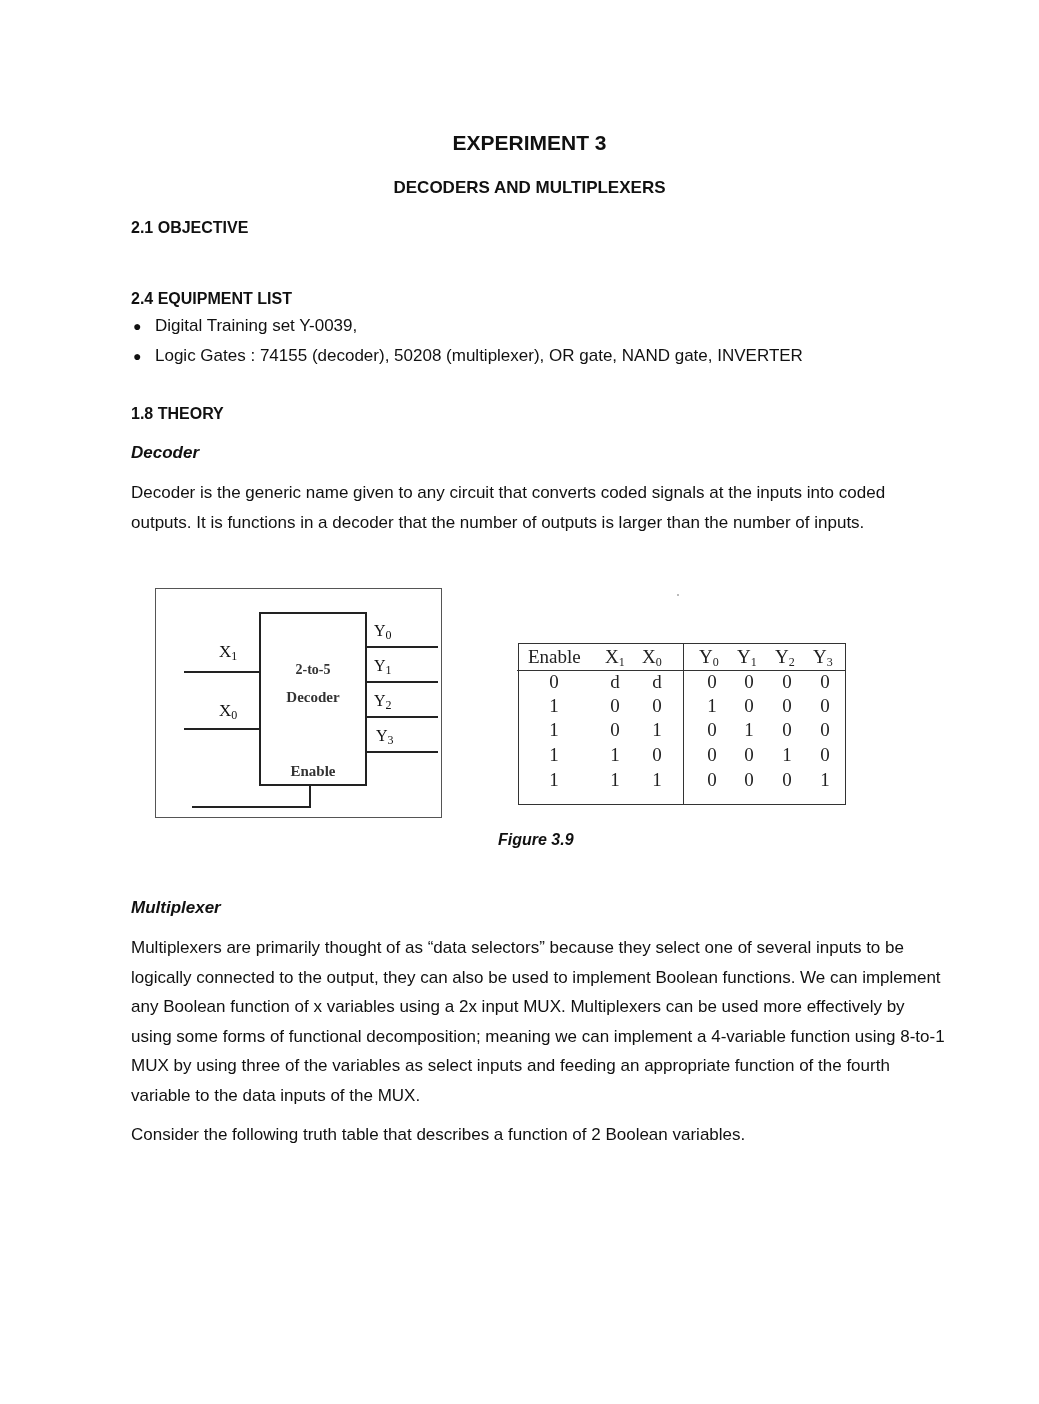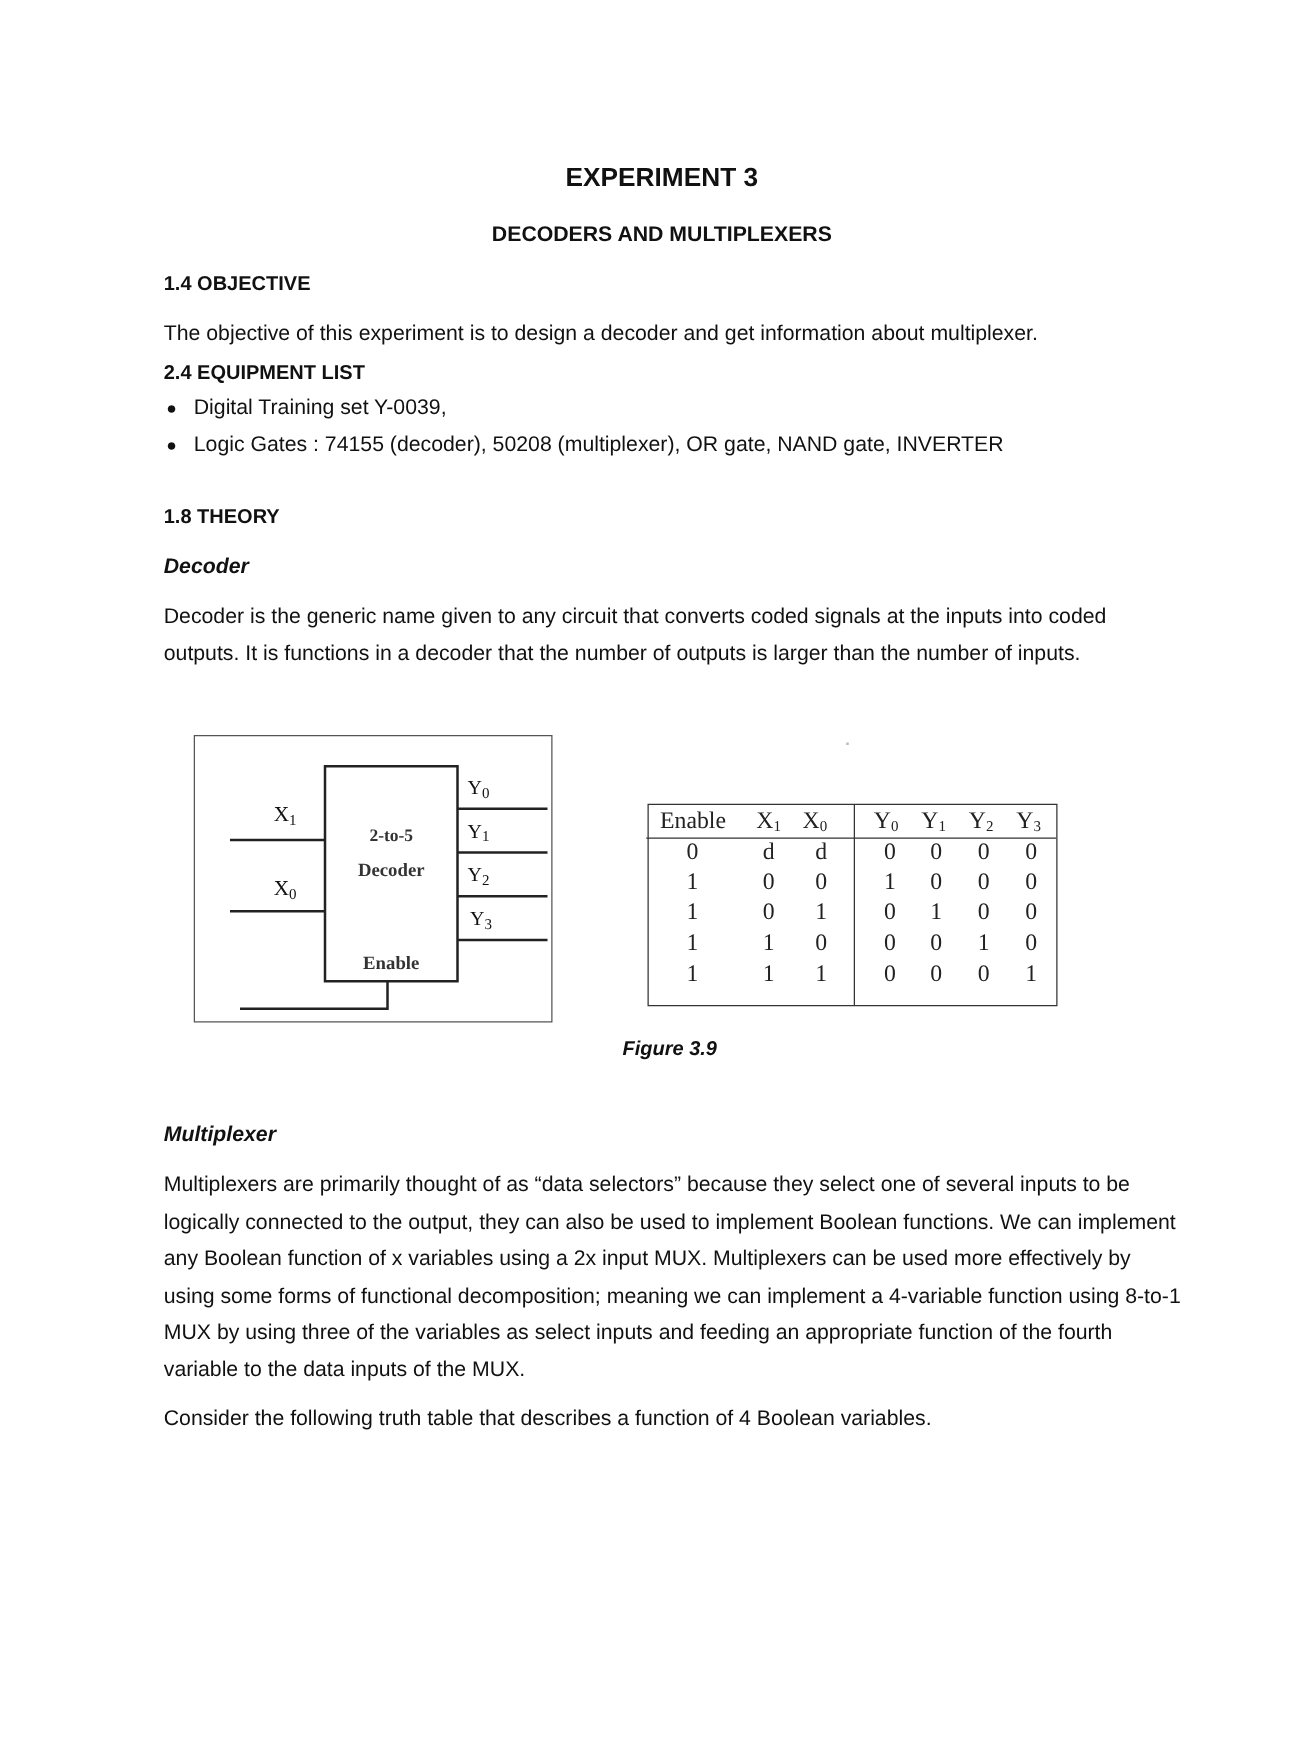--- a/index.html
+++ b/index.html
@@ -33,22 +33,21 @@
   .speck { position: absolute; left: 677px; top: 579px; width: 2px; height: 2px; background: #bbb; }
 </style>
 </head>
 <body>
 
 <div class="page">
 
   <div class="title t1">EXPERIMENT 3</div>
   <div class="title t2">DECODERS AND MULTIPLEXERS</div>
 
-  <div class="h" style="top:204px">1.4 OBJECTIVE</div>
-  <div class="p" style="top:237px">The objective of this experiment is to design a decoder and get information about multiplexer.</div>
+  <div class="h" style="top:204px">2.1 OBJECTIVE</div>
 
   <div class="h" style="top:275px">2.4 EQUIPMENT LIST</div>
   <ul class="eq">
     <li><span class="bullet">●</span><span>Digital Training set Y-0039,</span></li>
     <li><span class="bullet">●</span><span>Logic Gates : 74155 (decoder), 50208 (multiplexer), OR gate, NAND gate, INVERTER</span></li>
   </ul>
 
   <div class="h" style="top:390px">1.8 THEORY</div>
   <div class="ital" style="top:428px">Decoder</div>
   <div class="p" style="top:463px">Decoder is the generic name given to any circuit that converts coded signals at the inputs into coded outputs. It is functions in a decoder that the number of outputs is larger than the number of inputs.</div>
@@ -127,15 +126,15 @@
     <div class="cell" style="left:178px;top:124px">0</div>
     <div class="cell" style="left:215px;top:124px">0</div>
     <div class="cell" style="left:253px;top:124px">0</div>
     <div class="cell" style="left:291px;top:124px">1</div>
   </div>
 
   <div class="caption">Figure 3.9</div>
 
   <div class="ital" style="top:883px">Multiplexer</div>
   <div class="p" style="top:918px">Multiplexers are primarily thought of as “data selectors” because they select one of several inputs to be logically connected to the output, they can also be used to implement Boolean functions. We can implement any Boolean function of x variables using a 2x input MUX. Multiplexers can be used more effectively by using some forms of functional decomposition; meaning we can implement a 4-variable function using 8-to-1 MUX by using three of the variables as select inputs and feeding an appropriate function of the fourth variable to the data inputs of the MUX.</div>
-  <div class="p" style="top:1105px">Consider the following truth table that describes a function of 4 Boolean variables.</div>
+  <div class="p" style="top:1105px">Consider the following truth table that describes a function of 2 Boolean variables.</div>
 
 </div>
 
 </body></html>

